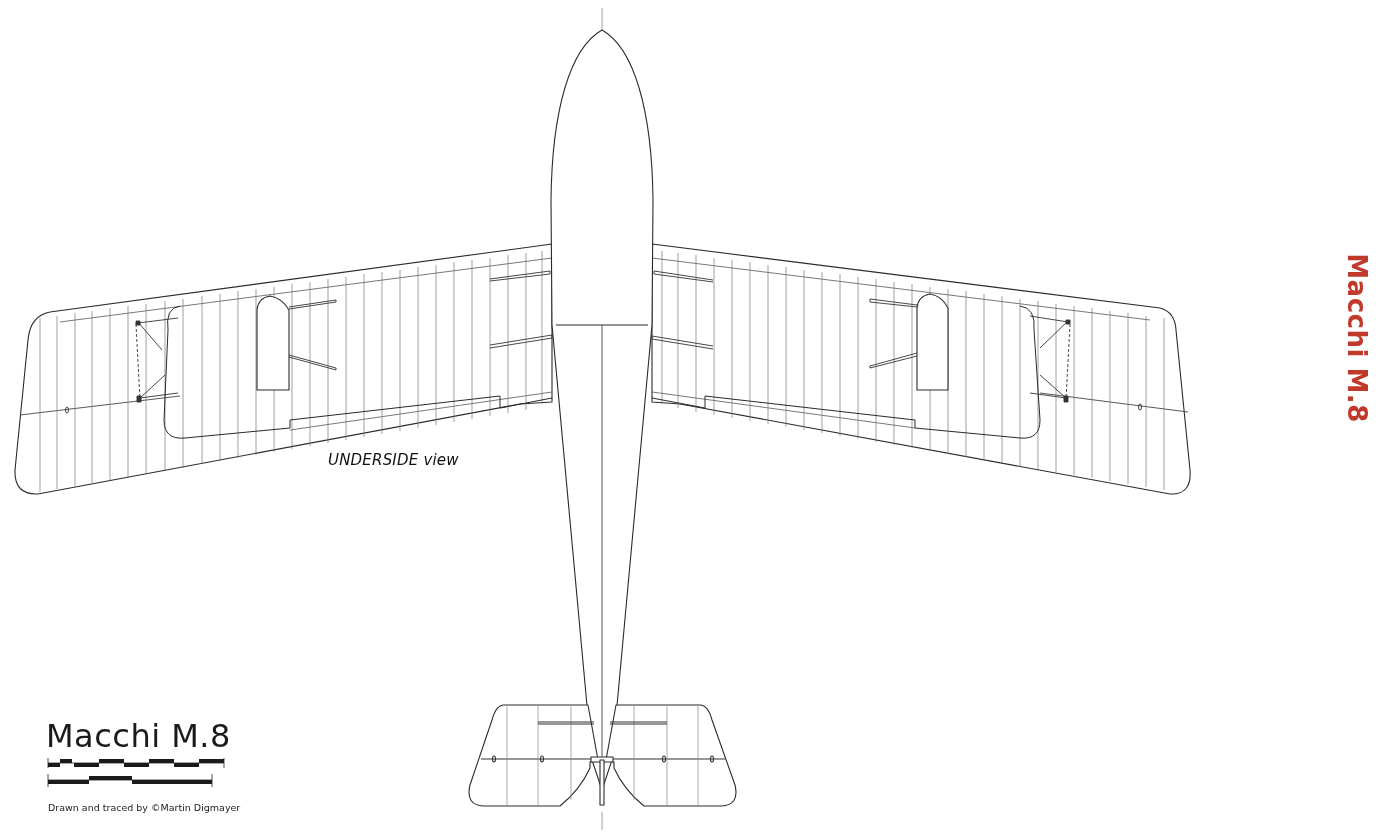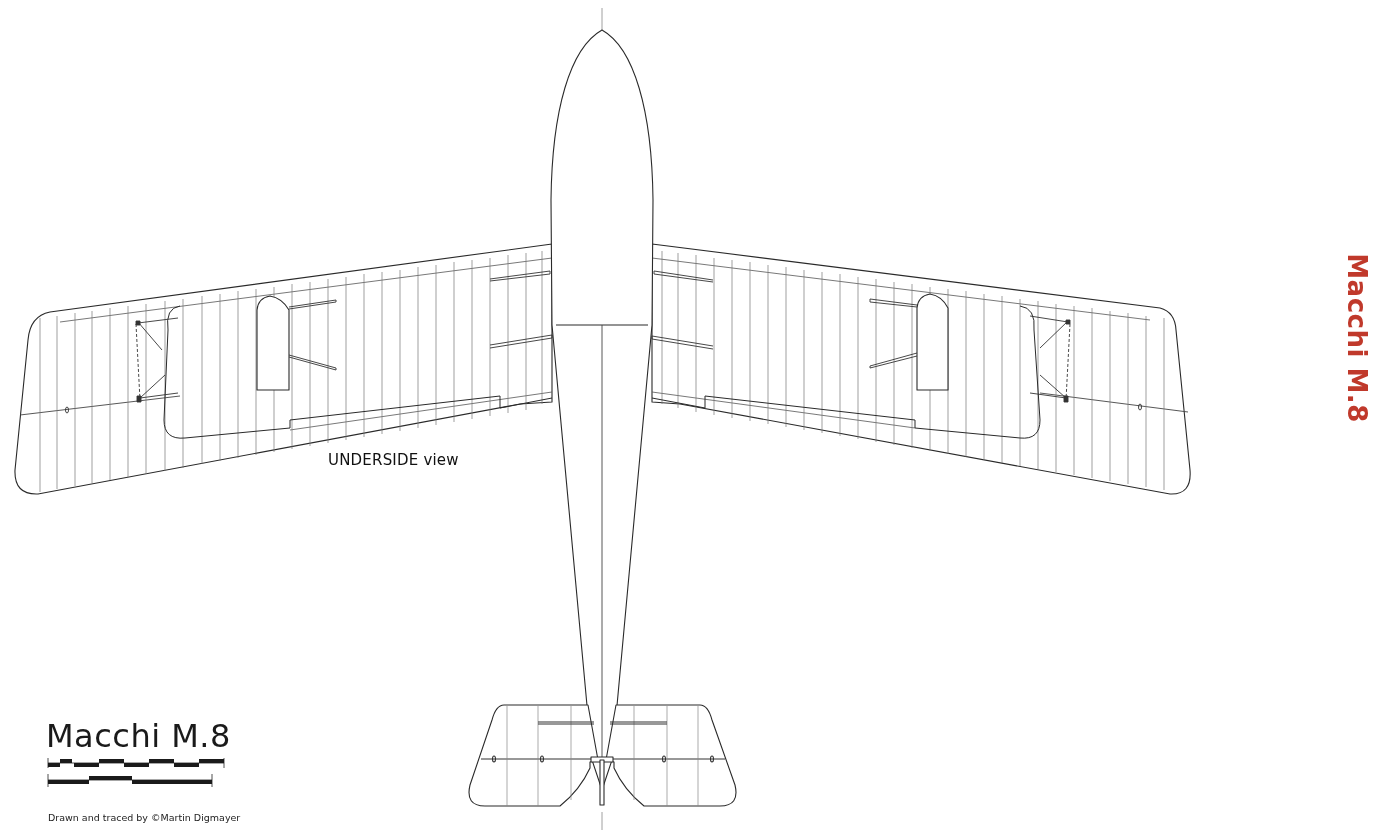--- a/index.html
+++ b/index.html
@@ -9,28 +9,28 @@
     position: absolute; left: 1322px; top: 258px; width: 70px; height: 160px;
     display: flex; align-items: center; justify-content: center;
   }
   .side-title span {
     display: block; transform: rotate(90deg); white-space: nowrap;
     font-family: "DejaVu Sans", sans-serif; font-weight: bold; font-size: 26px; color: #c0392b;
     letter-spacing: 0.5px;
   }
   .view-label {
     position: absolute; left: 328px; top: 451px;
-    font-family: "DejaVu Sans", sans-serif; font-size: 15px; color: #111; letter-spacing: 0.2px;
+    font-family: "DejaVu Sans", sans-serif; font-size: 15px; color: #111; letter-spacing: 0.2px; font-style: italic;
   }
   .title-block { position: absolute; left: 46px; top: 718px; width: 190px; }
   .title-block .model {
     font-family: "DejaVu Sans", sans-serif; font-size: 32px; color: #1a1a1a; line-height: 36px; letter-spacing: 0.5px;
   }
   .title-block .credit {
-    position: absolute; left: 2px; top: 94px; font-family: "DejaVu Sans", sans-serif; font-size: 9.5px; color: #222; white-space: nowrap;
+    position: absolute; left: 2px; top: 84px; font-family: "DejaVu Sans", sans-serif; font-size: 9.5px; color: #222; white-space: nowrap;
   }
   .scale-bar { position: absolute; left: 0; top: 36px; }
 </style>
 </head>
 <body>
 
 <div class="canvas">
 <svg width="1384" height="838" viewBox="0 0 1384 838" xmlns="http://www.w3.org/2000/svg">
   <g fill="none" stroke="#2a2a2a" stroke-width="1.1" stroke-linejoin="round">
 

